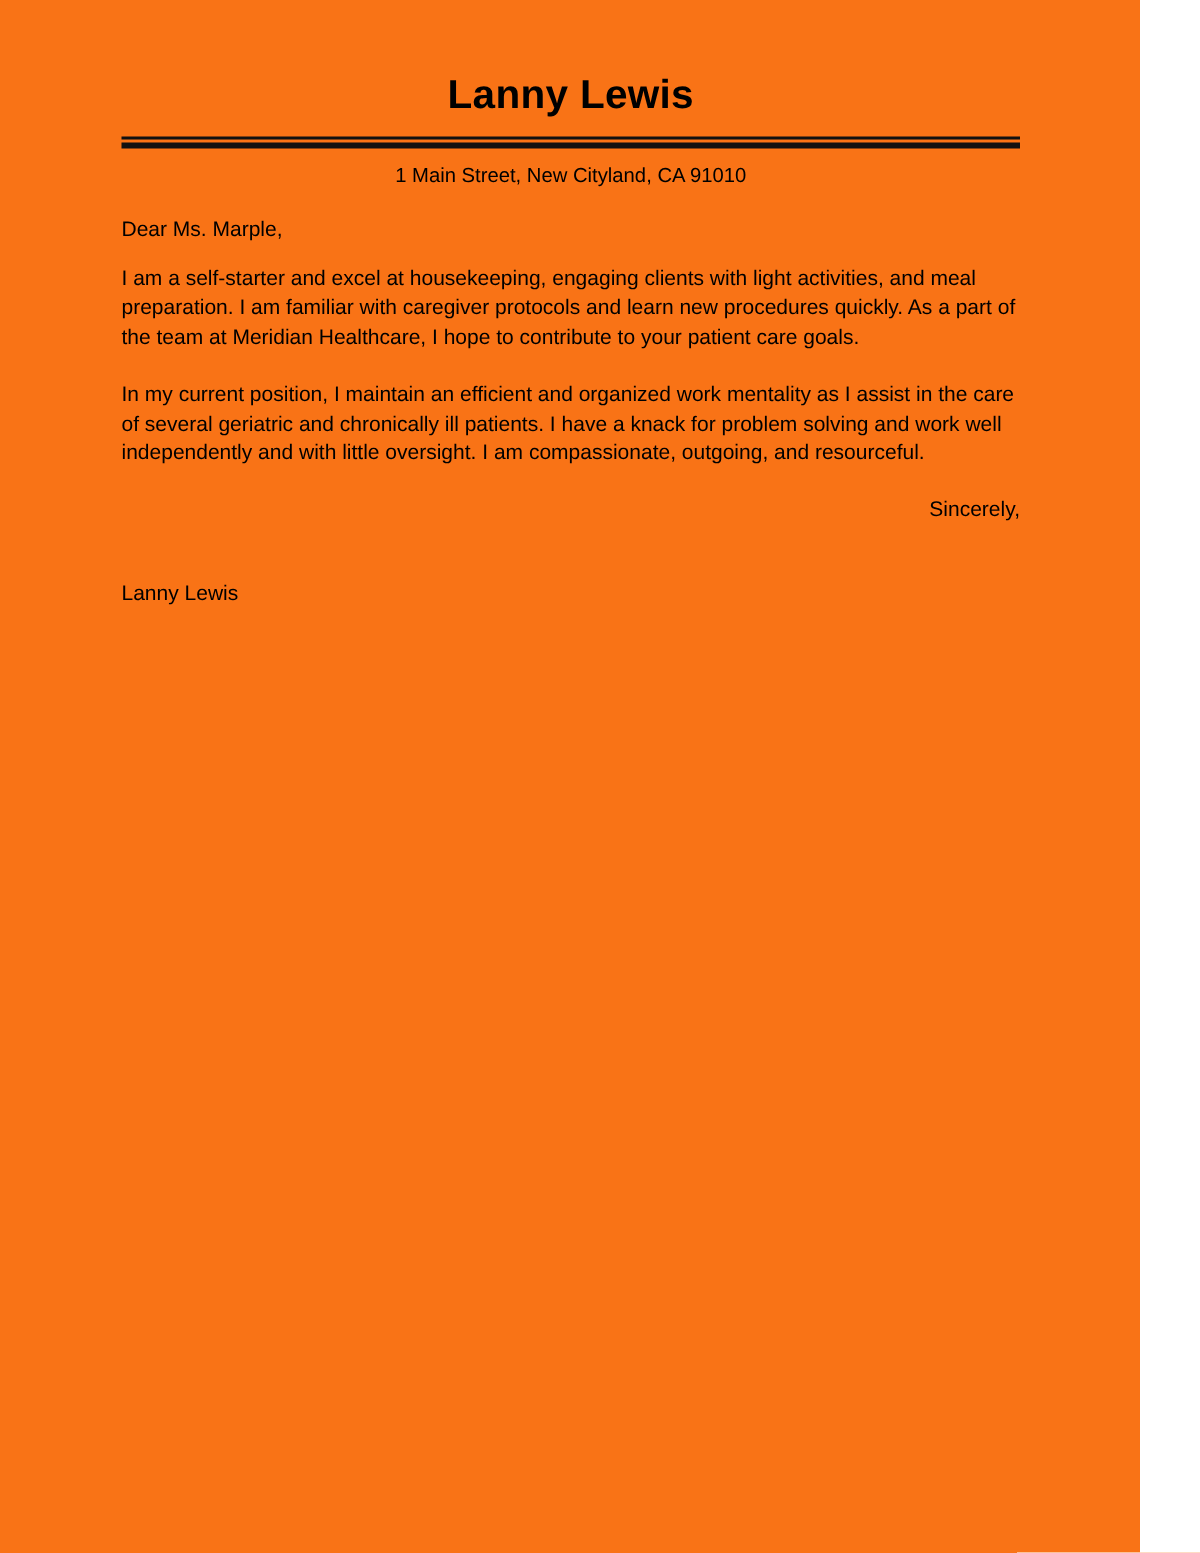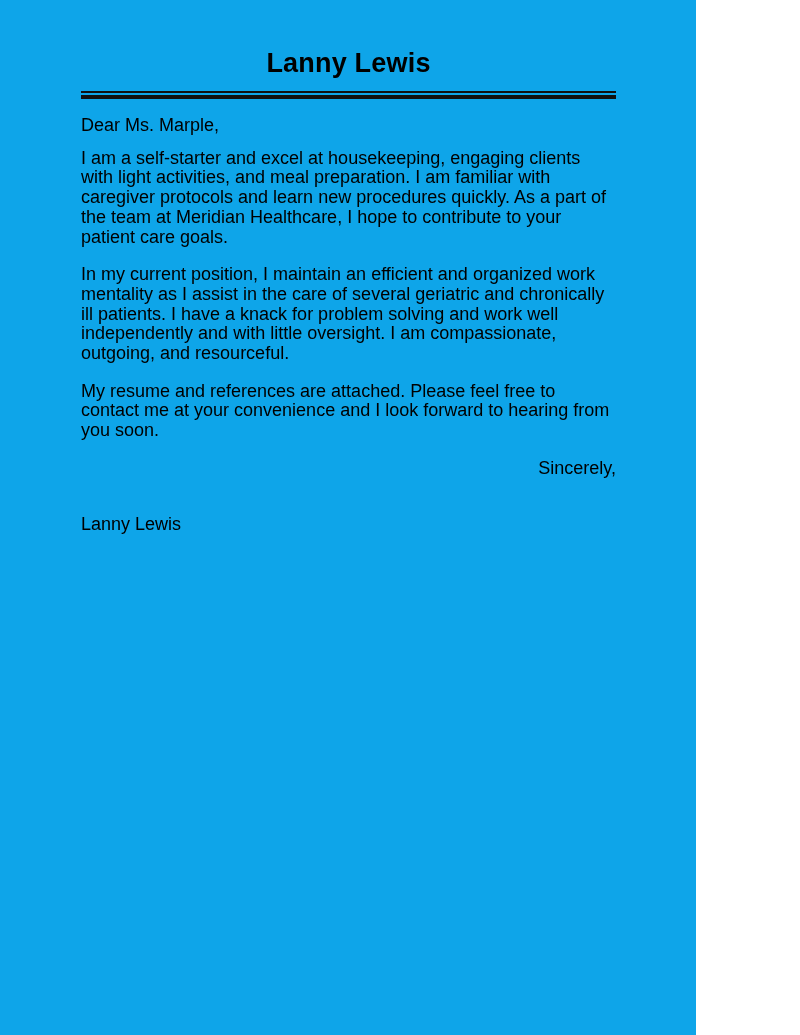--- a/index.html
+++ b/index.html
@@ -10,24 +10,24 @@
   body {
     width: 800px;
     height: 1035px;
     color: #000000;
     font-family: "Liberation Sans", sans-serif;
     -webkit-font-smoothing: antialiased;
     overflow: hidden;
   }
   .page {
     box-sizing: border-box;
-    width: 696px;
+    width: 760px;
     height: 1035px;
     padding: 46px 80px 0 81px;
-    background: #0ea5e9;
+    background: #f97316;
   }
   .letter-name {
     margin: 0;
     font-size: 27px;
     line-height: 34px;
     font-weight: bold;
     text-align: center;
     letter-spacing: 0.2px;
   }
   .header-rule {
@@ -40,21 +40,21 @@
     margin-top: 9px;
     text-align: center;
     font-size: 13.5px;
     line-height: 18px;
   }
   .contact-block div {
     margin: 0;
   }
   .letter-body {
     margin-top: 17px;
-    font-size: 18px;
+    font-size: 14px;
     line-height: 19.7px;
   }
   .letter-body p {
     margin: 0 0 18px 0;
   }
   p.salutation {
     margin-bottom: 13px;
   }
   p.closing {
     margin-bottom: 12px;
@@ -68,31 +68,31 @@
 <body>
 
 <div class="page">
 
   <header>
     <h1 class="letter-name">Lanny Lewis</h1>
 
     <div class="header-rule"></div>
 
     <div class="contact-block">
+      <div>1 Main Street, New Cityland, CA 91010</div>
     </div>
   </header>
 
   <main class="letter-body">
     <p class="salutation">Dear Ms. Marple,</p>
 
 
     <p>I am a self-starter and excel at housekeeping, engaging clients with light activities, and meal preparation. I am familiar with caregiver protocols and learn new procedures quickly. As a part of the team at Meridian Healthcare, I hope to contribute to your patient care goals.</p>
 
     <p>In my current position, I maintain an efficient and organized work mentality as I assist in the care of several geriatric and chronically ill patients. I have a knack for problem solving and work well independently and with little oversight. I am compassionate, outgoing, and resourceful.</p>
 
-    <p>My resume and references are attached. Please feel free to contact me at your convenience and I look forward to hearing from you soon.</p>
 
     <p class="closing">Sincerely,</p>
 
     <p class="signature">Lanny Lewis</p>
   </main>
 
 </div>
 
 </body></html>

